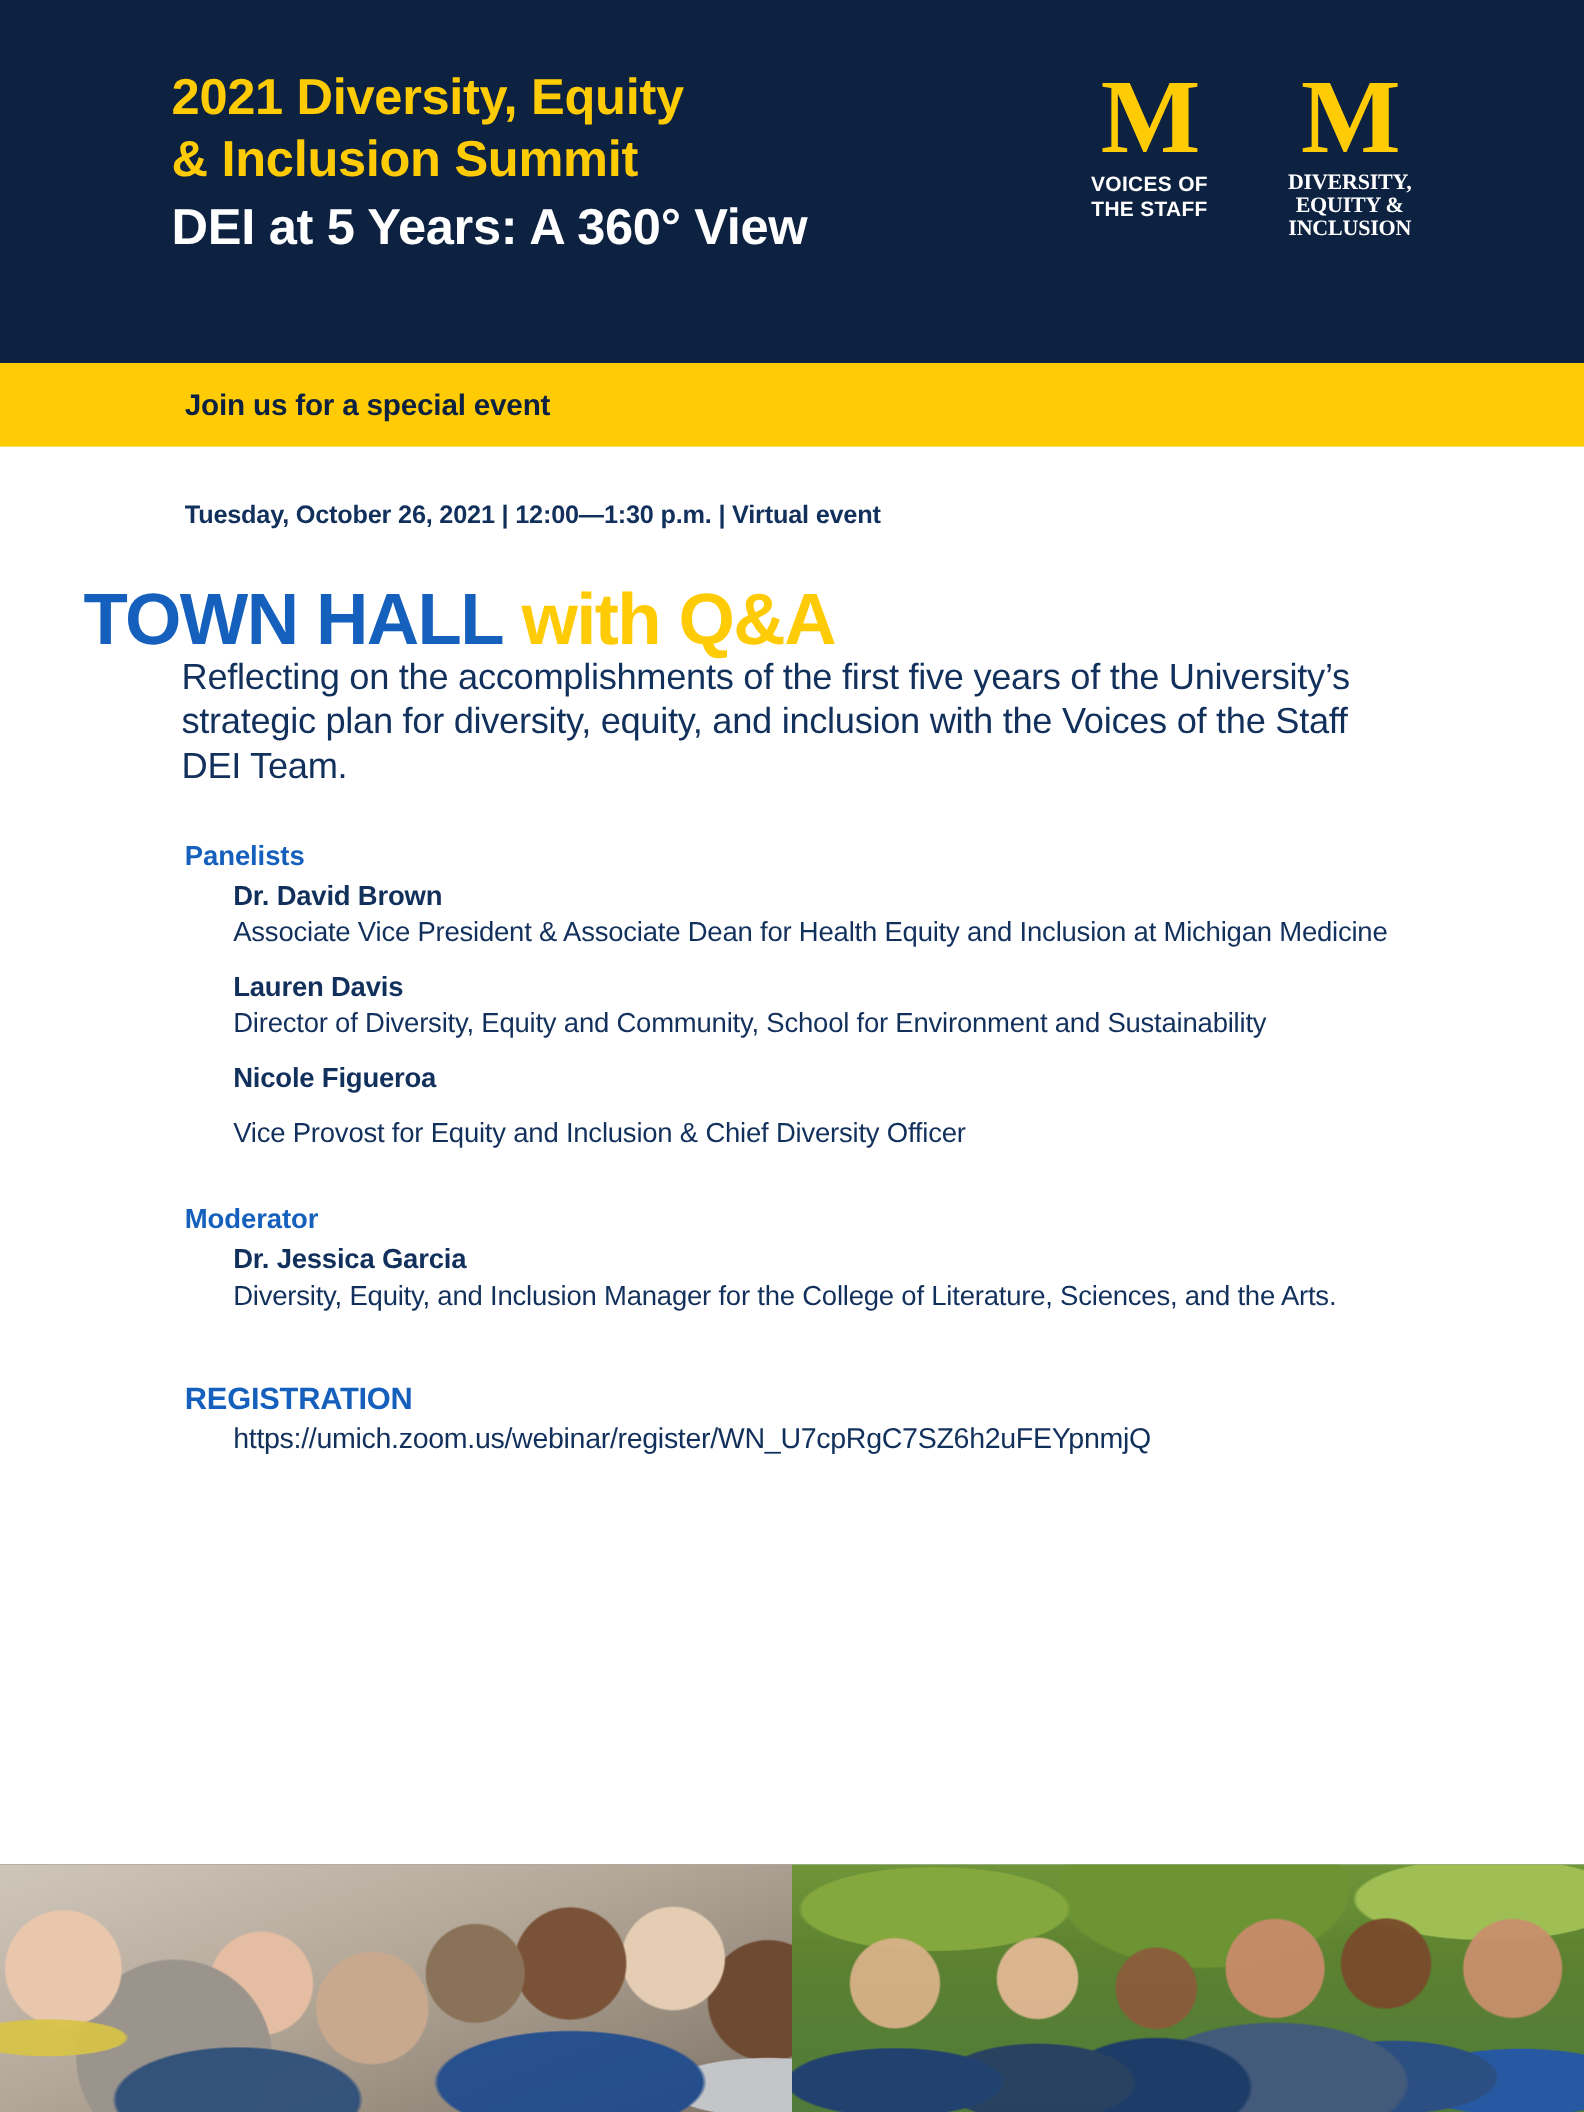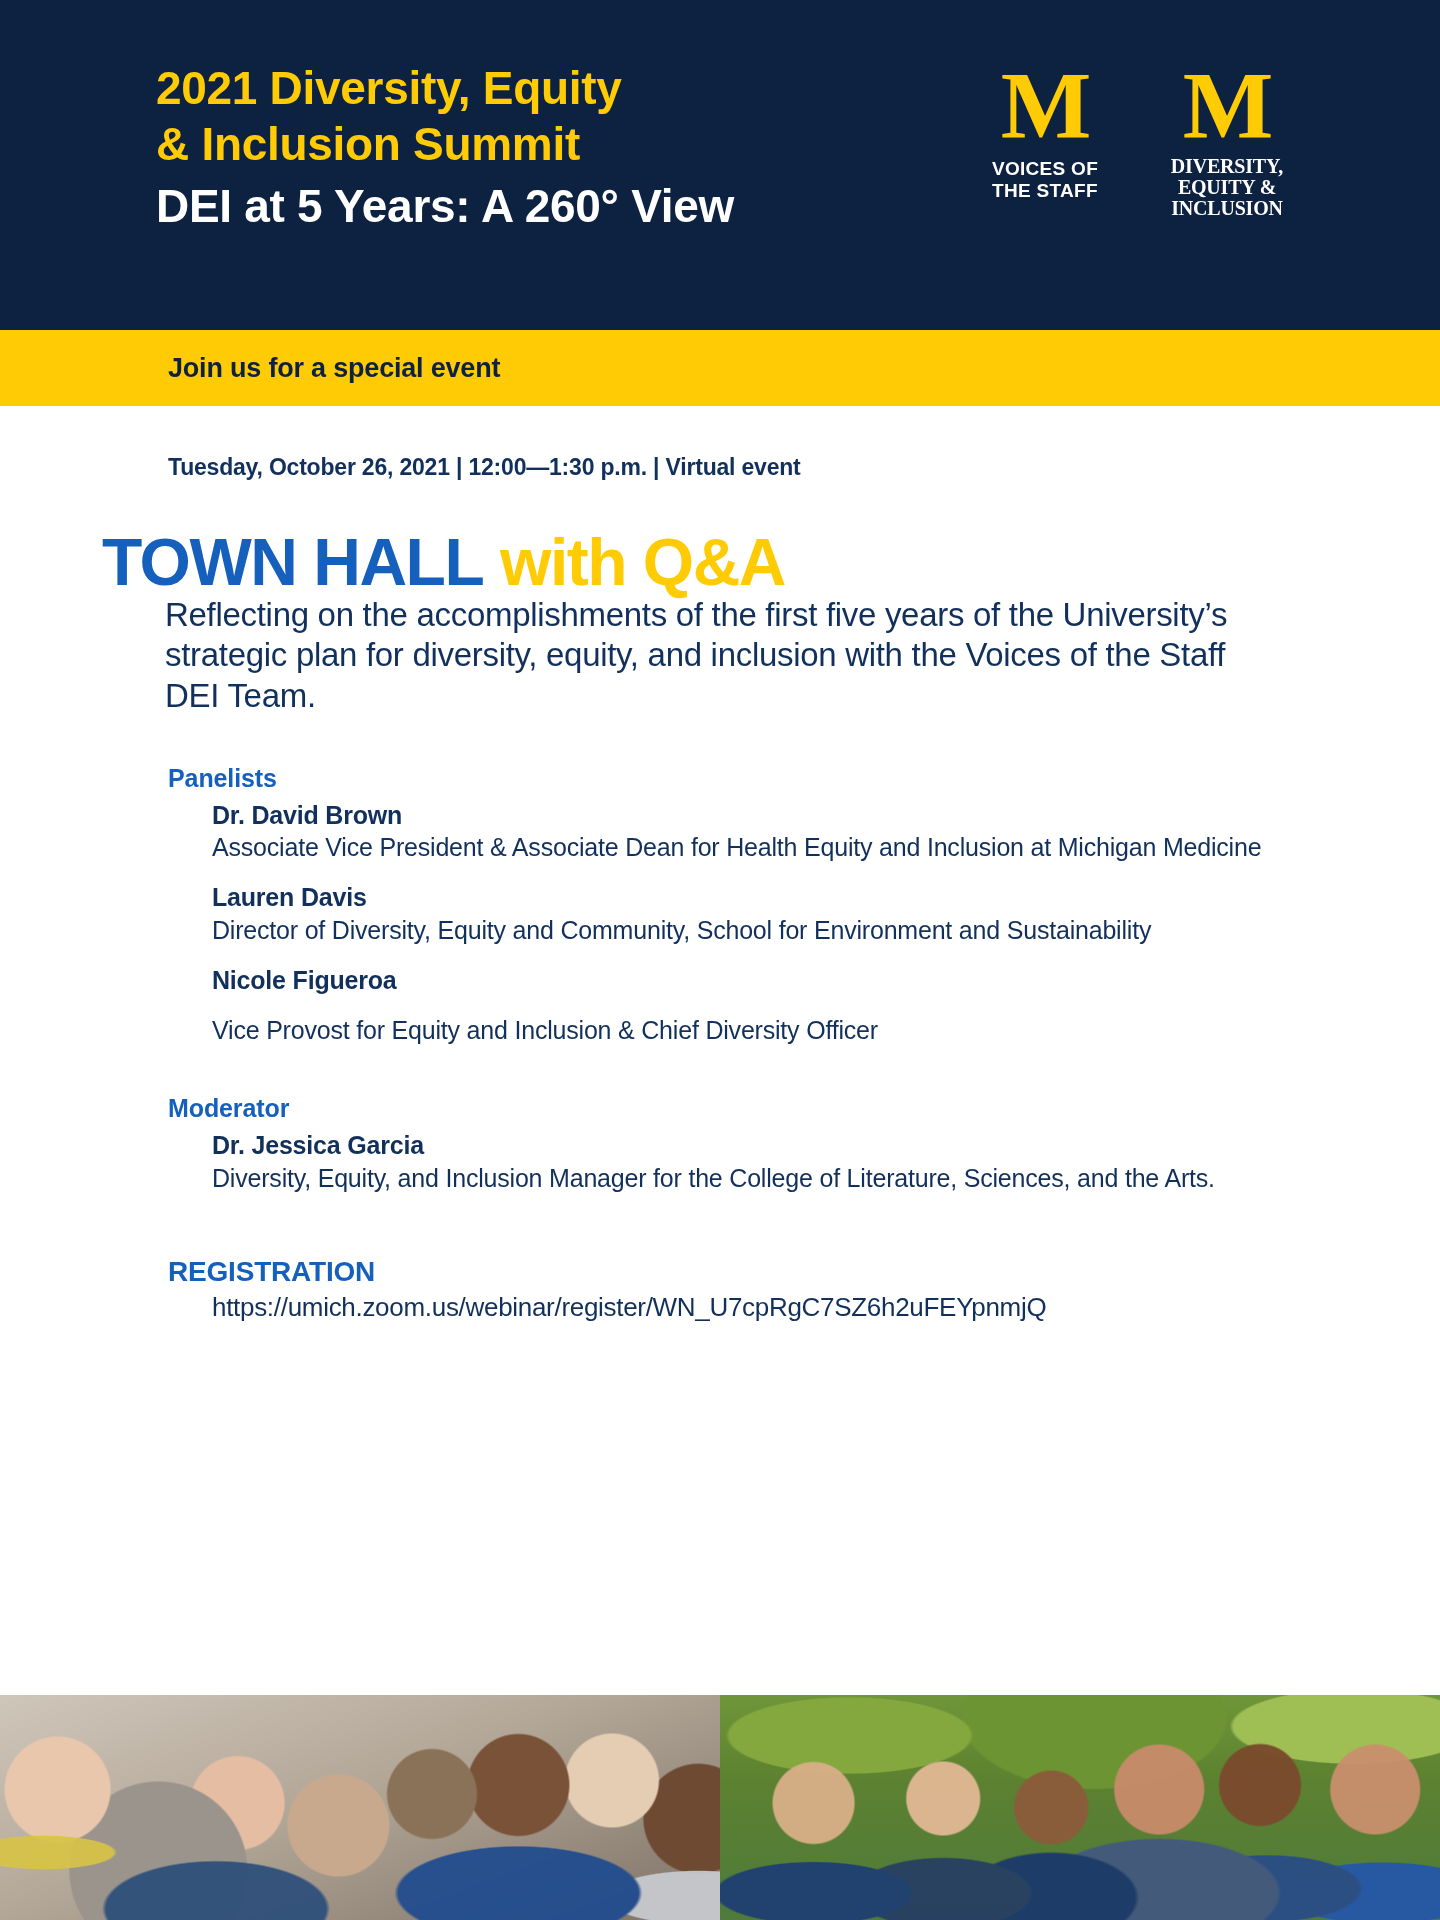--- a/index.html
+++ b/index.html
@@ -114,21 +114,21 @@
 
   .dateline {
     margin:48px 0 0 168px;
     color:#12305c;
     font-size:23px;
     font-weight:700;
     letter-spacing:-0.2px;
   }
 
   .headline {
-    margin:48px 0 0 102px;
+    margin:48px 0 0 76px;
     font-size:66px;
     font-weight:700;
     letter-spacing:-1.5px;
     line-height:1.0;
   }
   .headline .blue   { color:#1560bd; }
   .headline .yellow { color:#ffcb05; }
 
   .lede {
     margin:0 0 0 165px;
@@ -262,21 +262,21 @@
 </head>
 <body>
 
 <div class="poster">
 
   <div class="header">
 
     <div class="header-titles">
       <div class="title-yellow">2021 Diversity, Equity</div>
       <div class="title-yellow">&amp; Inclusion Summit</div>
-      <div class="title-white">DEI at 5 Years: A 260° View</div>
+      <div class="title-white">DEI at 5 Years: A 360° View</div>
     </div>
 
     <div class="header-logos">
 
       <div class="logo-block">
         <div class="logo-m">M</div>
         <div class="logo-cap-sans">
           <div>VOICES OF</div>
           <div>THE STAFF</div>
         </div>

